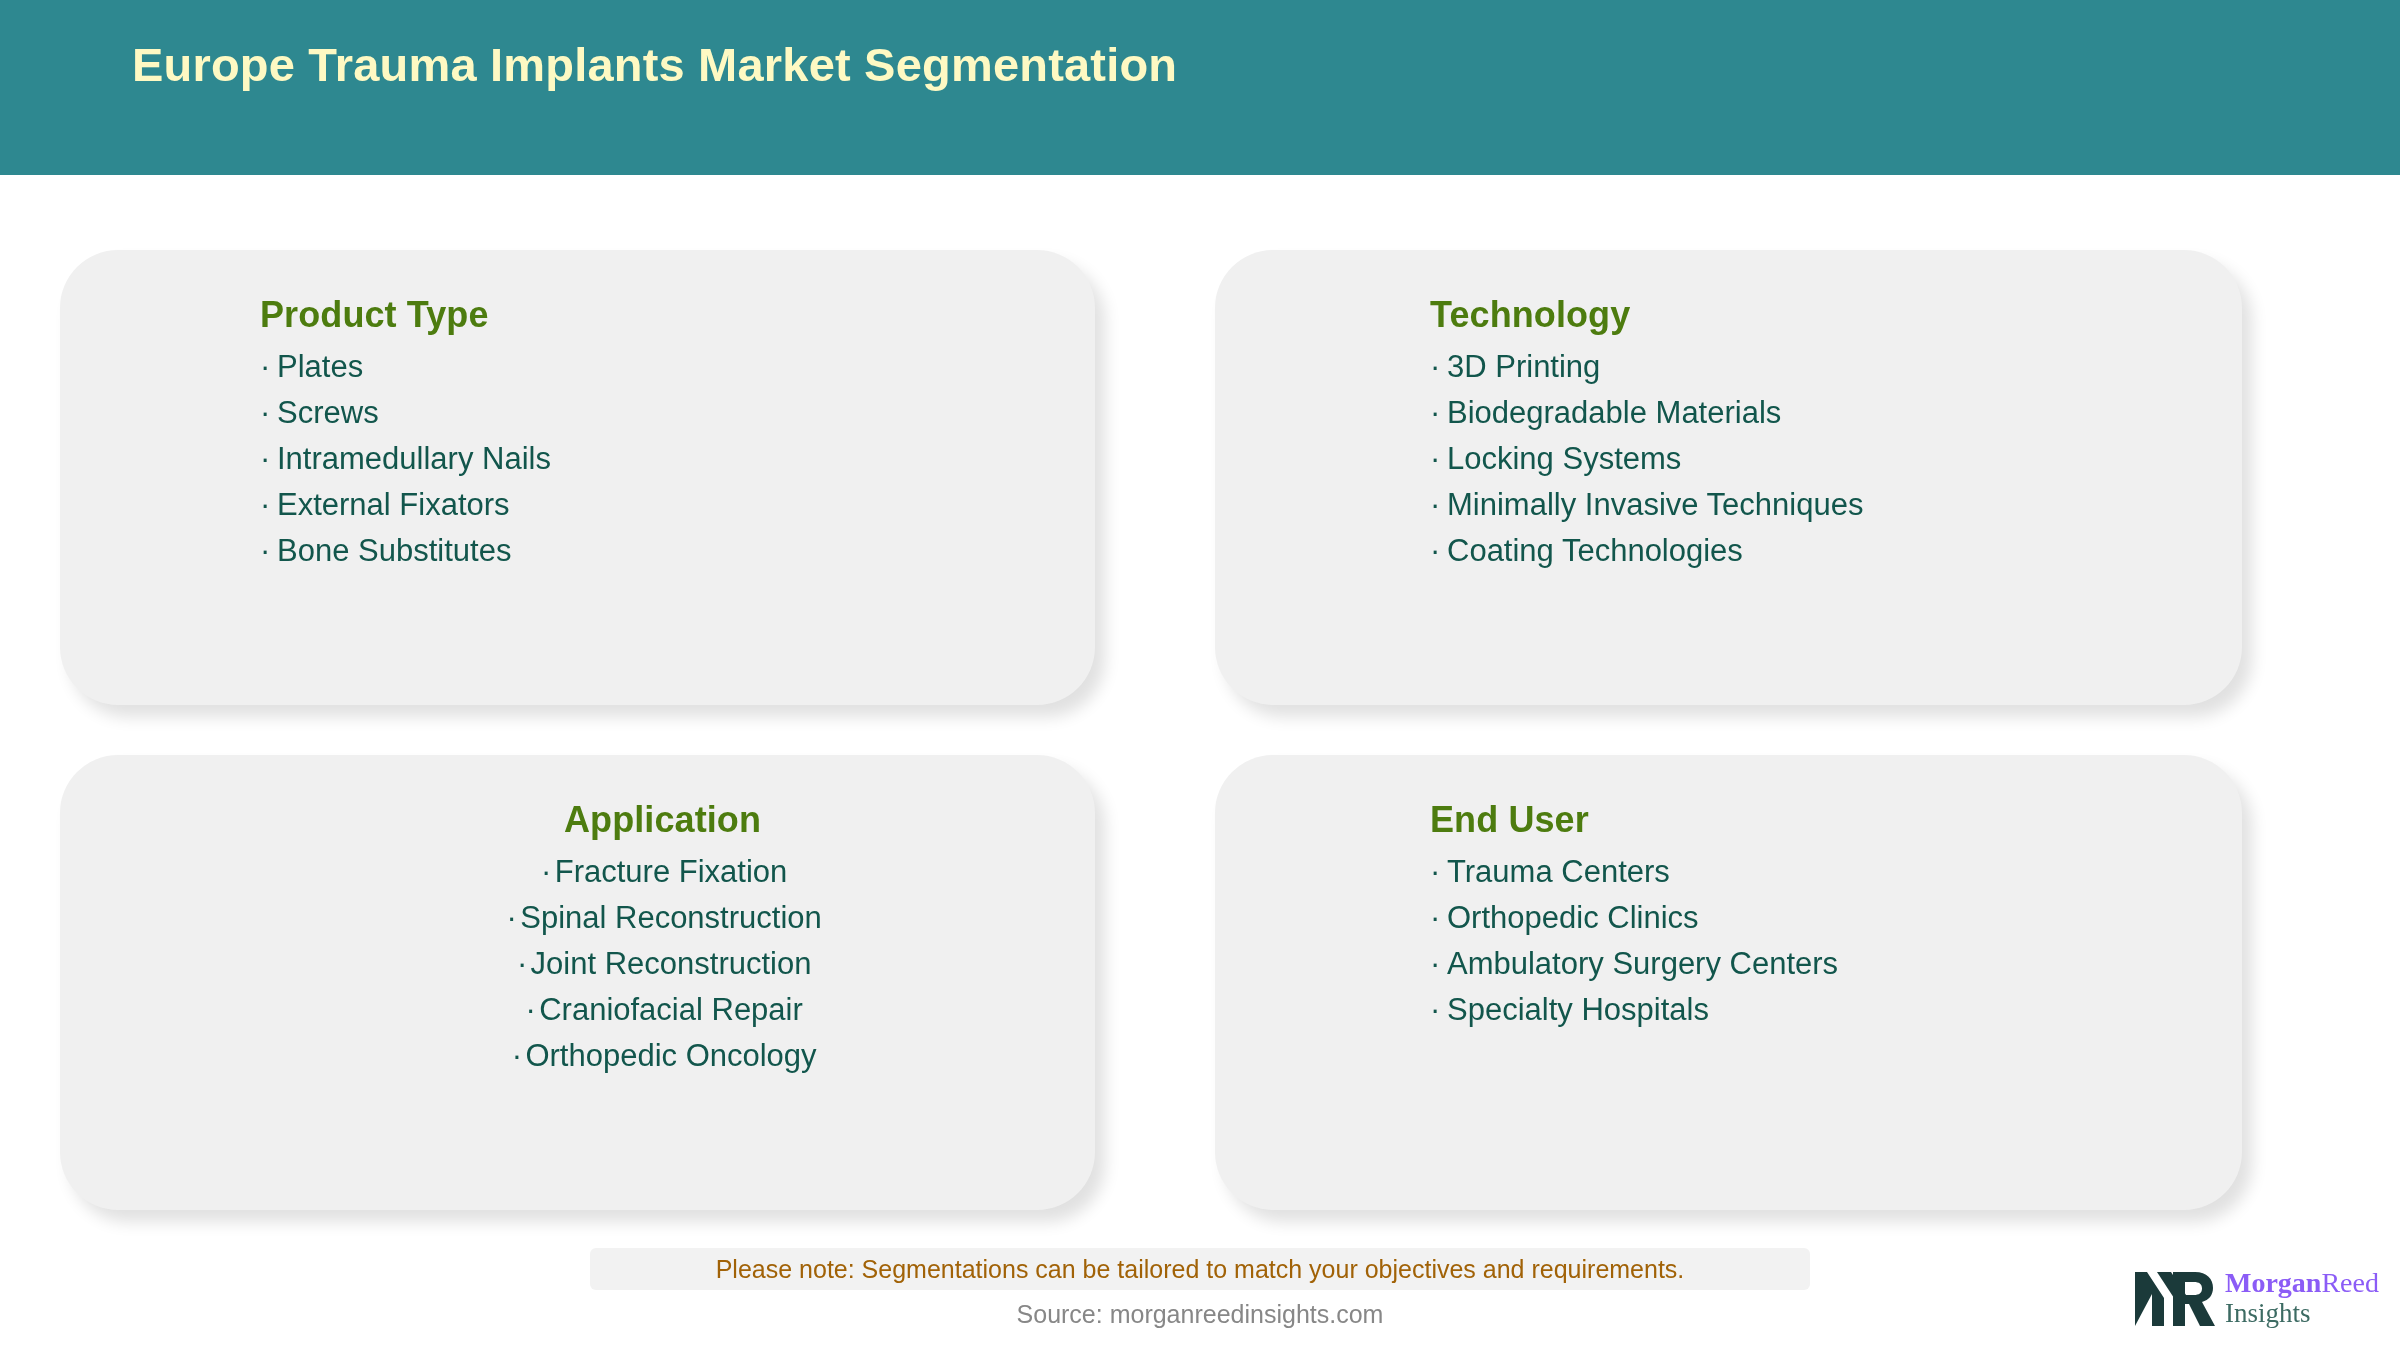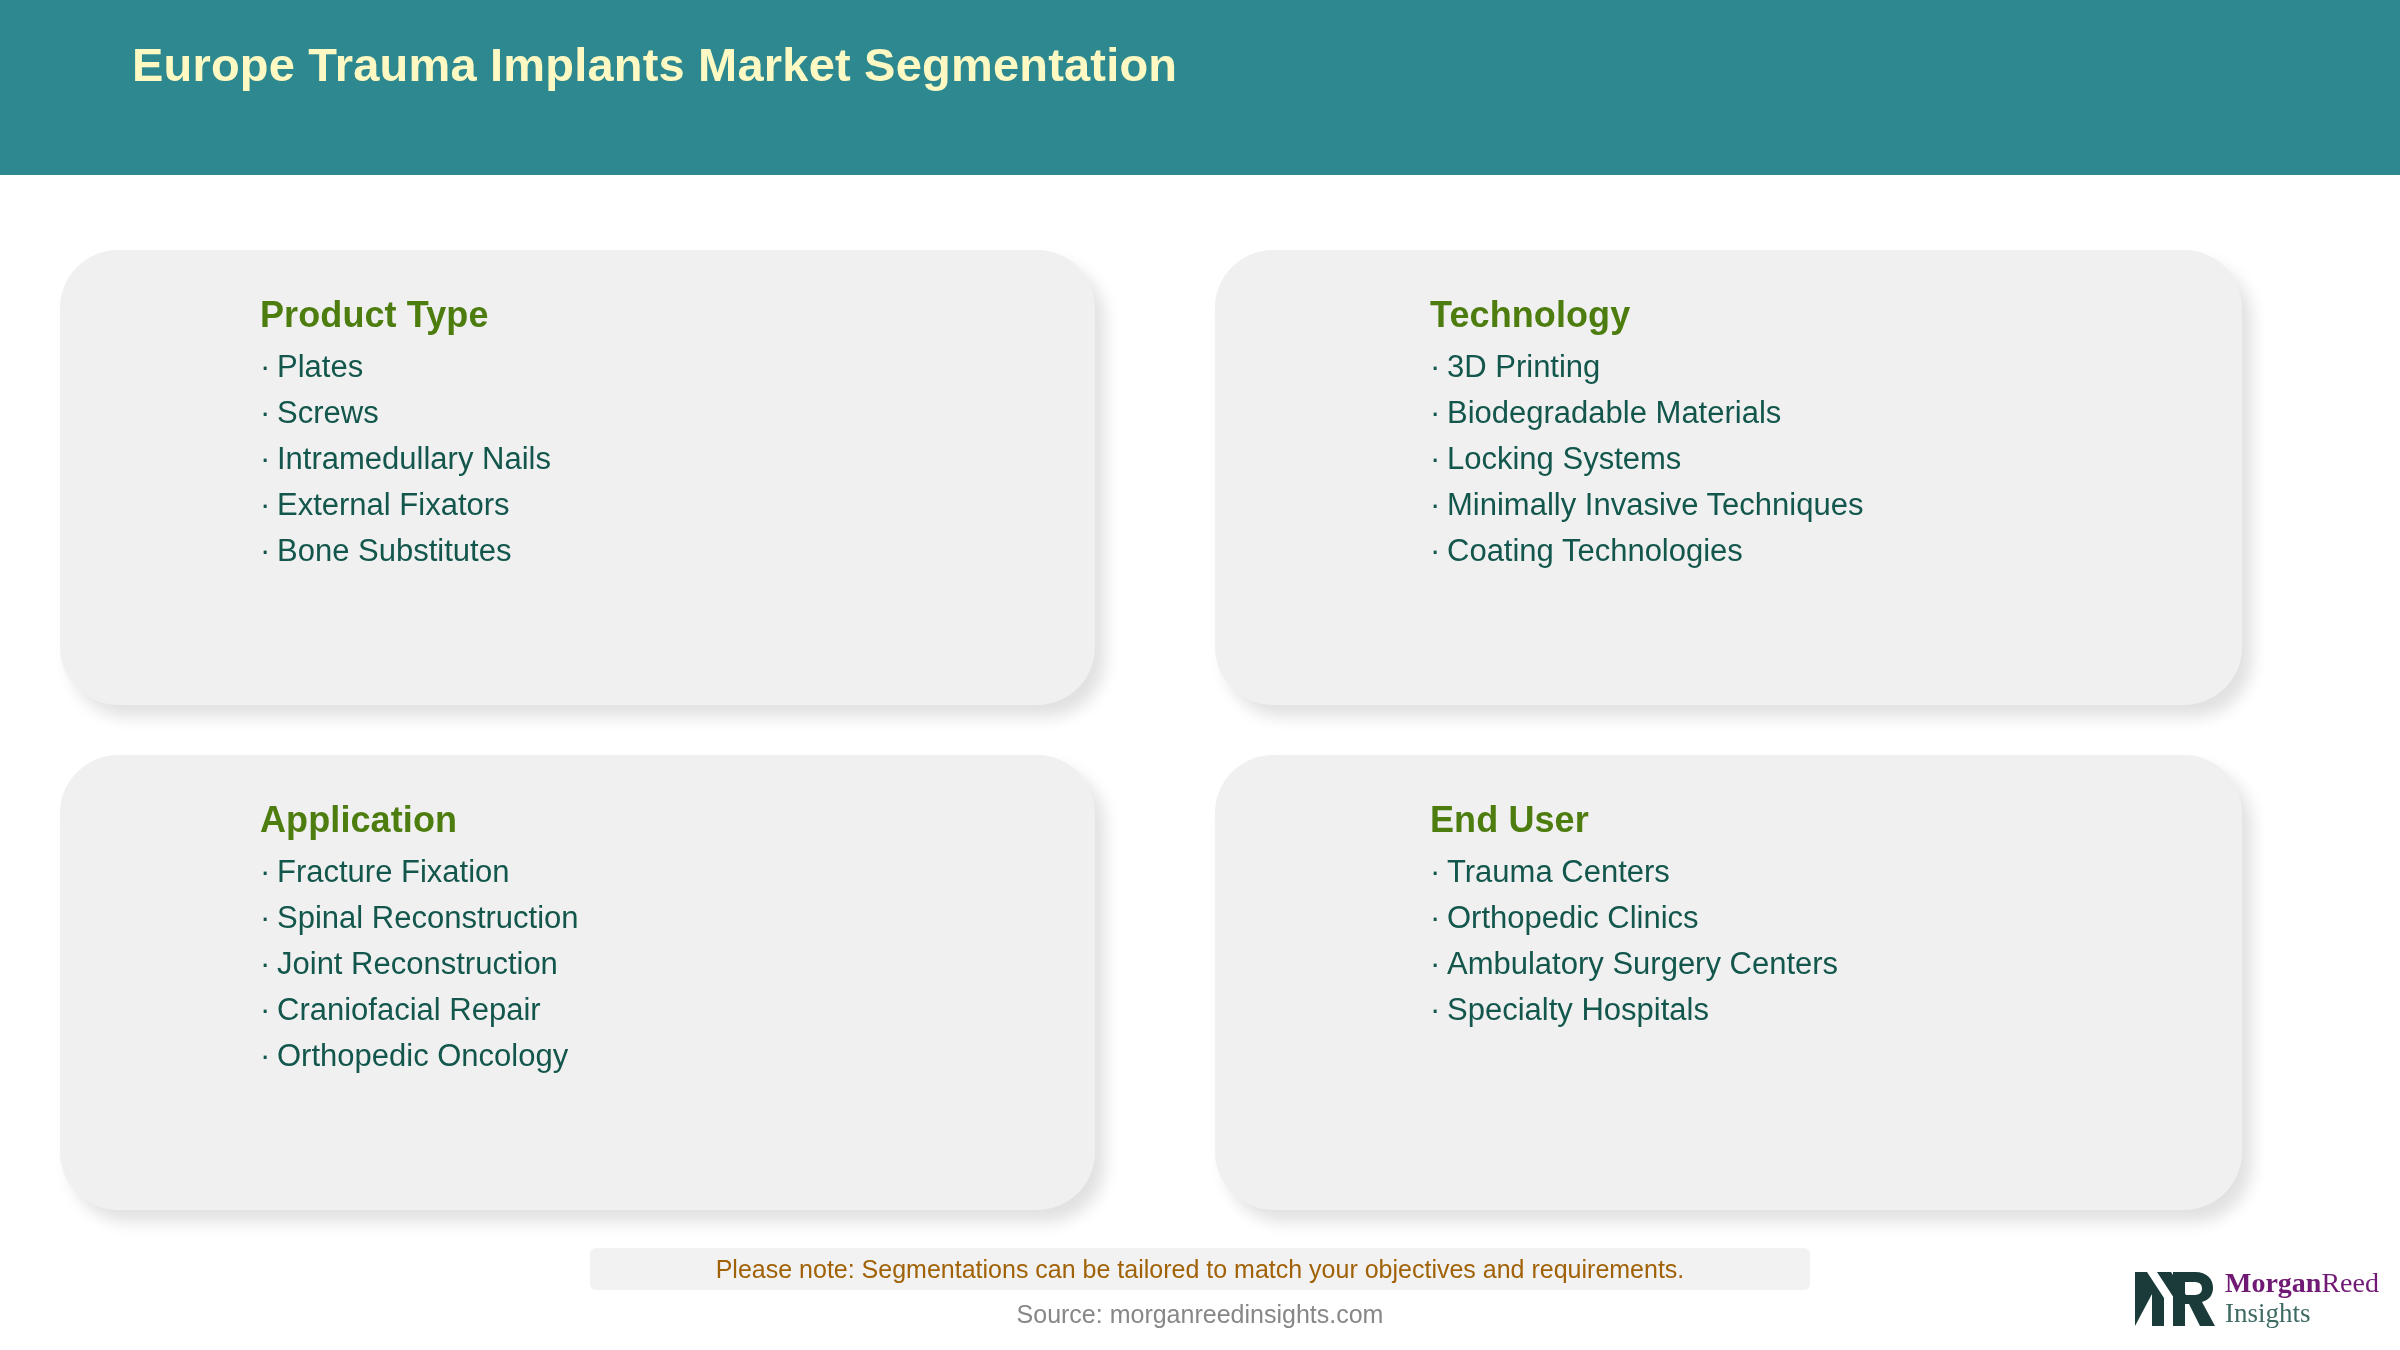--- a/index.html
+++ b/index.html
@@ -35,21 +35,21 @@
 
   
   .card {
     position:absolute;
     background:#F0F0F0;
     border-radius:58px;
     box-shadow: 10px 12px 16px rgba(0,0,0,0.12);
   }
   .card.c0 { left:60px;   top:250px;  width:1035px; height:455px; }
   .card.c1 { left:1215px; top:250px;  width:1027px; height:455px; }
-  .card.c2 { left:60px;   top:755px;  width:1035px; height:455px; }
+  .card.c2 { left:60px;   top:755px;  width:1035px; height:455px;text-align:center; }
   .card.c3 { left:1215px; top:755px;  width:1027px; height:455px; }
 
   .card-inner {
     position:absolute;
     left:200px;
     top:44px;
     right:30px;
   }
   .card.c1 .card-inner,
   .card.c3 .card-inner { left:215px; }
@@ -112,21 +112,21 @@
   }
   .logo-mark { position:absolute; left:0; top:2px; }
   .logo-words {
     position:absolute;
     left:92px; top:0px;
     font-family:"Liberation Serif", serif;
   }
   .logo-line1 {
     font-size:28px;
     line-height:30px;
-    color:#701a75;
+    color:#8b5cf6;
     white-space:nowrap;
   }
   .logo-line1 .w1 { font-weight:bold; }
   .logo-line1 .w2 { font-weight:400; }
   .logo-line2 {
     font-size:27px;
     line-height:30px;
     color:#3D6B63;
     font-weight:400;
     white-space:nowrap;

